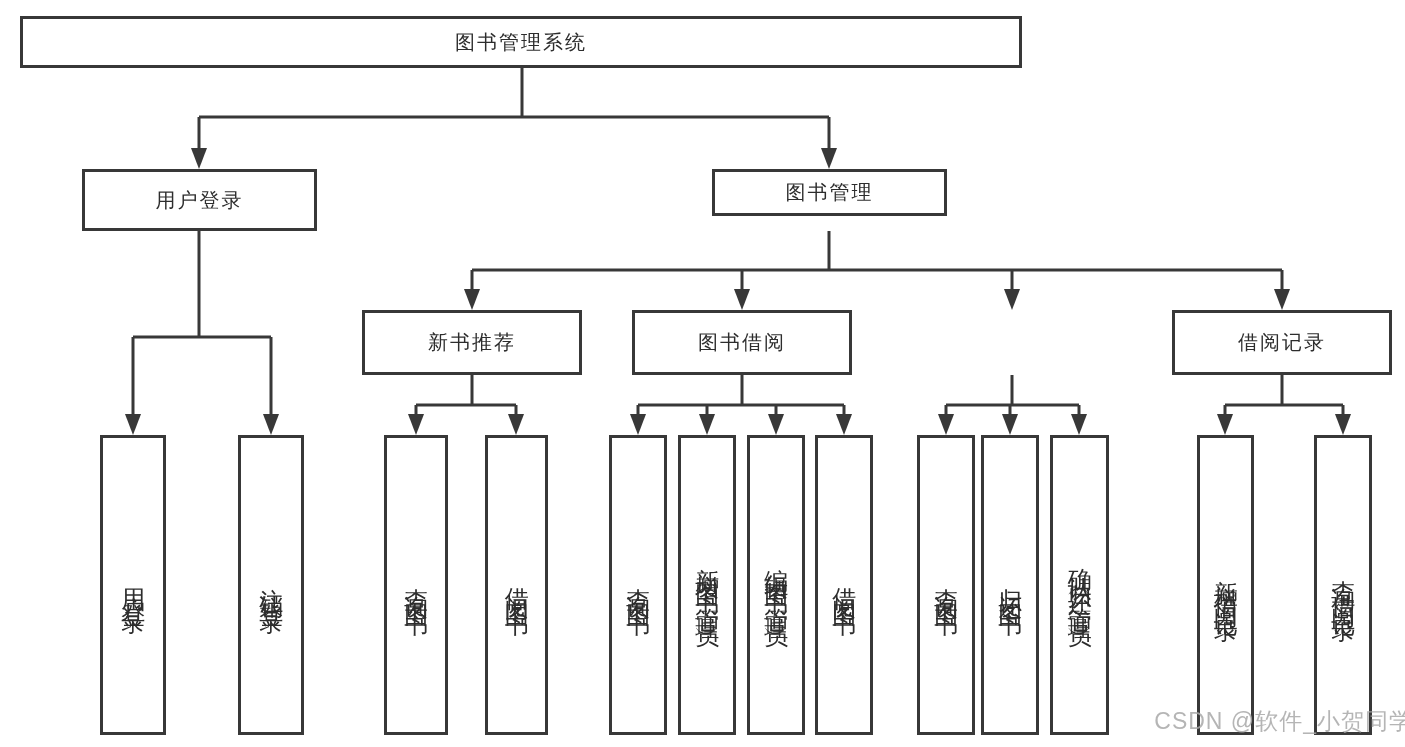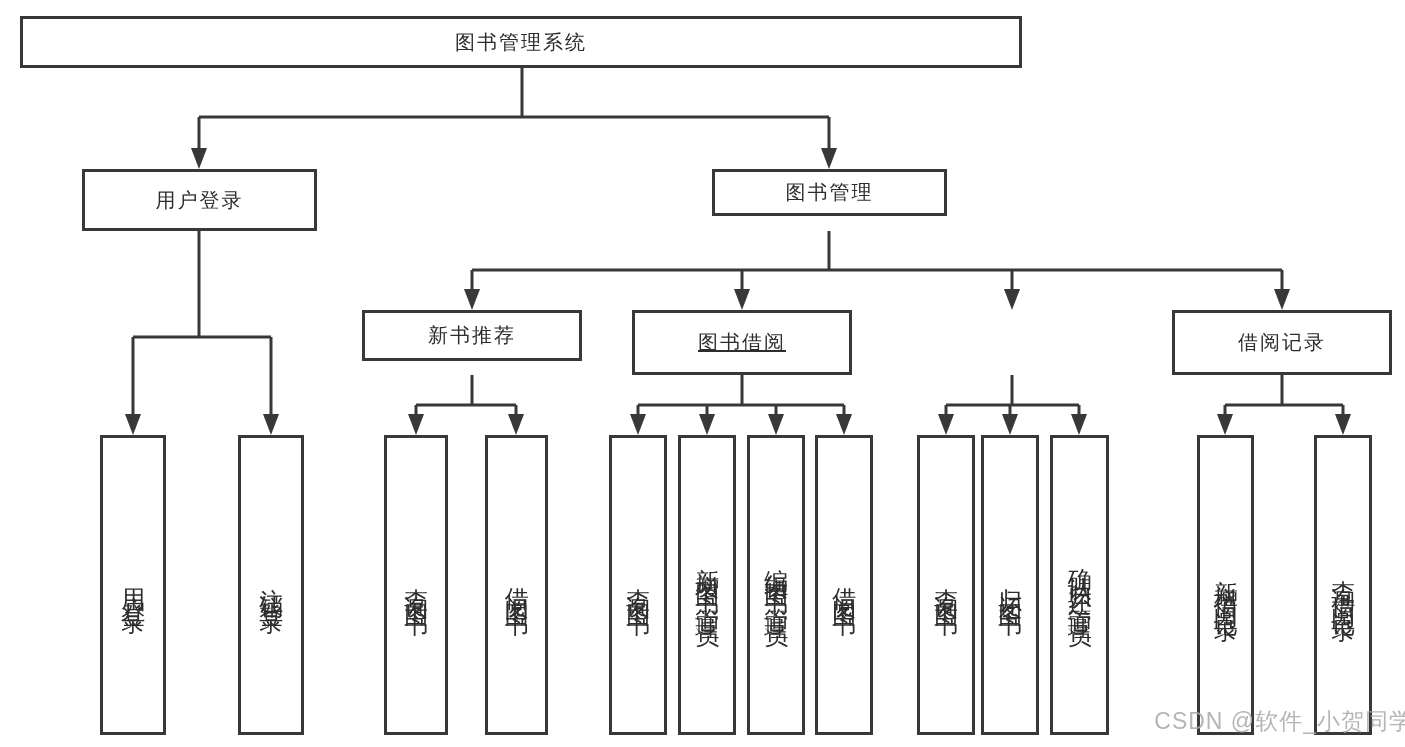--- a/index.html
+++ b/index.html
@@ -110,22 +110,22 @@
       <polygon points="1217,414 1233,414 1225,435"></polygon>
       <polygon points="1335,414 1351,414 1343,435"></polygon>
     </g>
   </svg>
 
   <div class="node hbox" style="left:20px; top:16px; width:1002px; height:52px;">图书管理系统</div>
 
   <div class="node hbox" style="left:82px; top:169px; width:235px; height:62px;">用户登录</div>
   <div class="node hbox" style="left:712px; top:169px; width:235px; height:47px;">图书管理</div>
 
-  <div class="node hbox" style="left:362px; top:310px; width:220px; height:51px;">新书推荐</div>
-  <div class="node hbox" style="left:632px; top:310px; width:220px; height:65px;text-decoration:underline;">图书借阅</div>
+  <div class="node hbox" style="left:362px; top:310px; width:220px; height:65px;">新书推荐</div>
+  <div class="node hbox" style="left:632px; top:310px; width:220px; height:65px;">图书借阅</div>
   <div class="node hbox" style="left:1172px; top:310px; width:220px; height:65px;">借阅记录</div>
 
   <div class="node leaf" style="left:100px; top:435px; width:66px; height:300px;">
     <span class="vtext">用户登录</span>
   </div>
   <div class="node leaf" style="left:238px; top:435px; width:66px; height:300px;">
     <span class="vtext">注销登录</span>
   </div>
 
   <div class="node leaf" style="left:384px; top:435px; width:64px; height:300px;">

